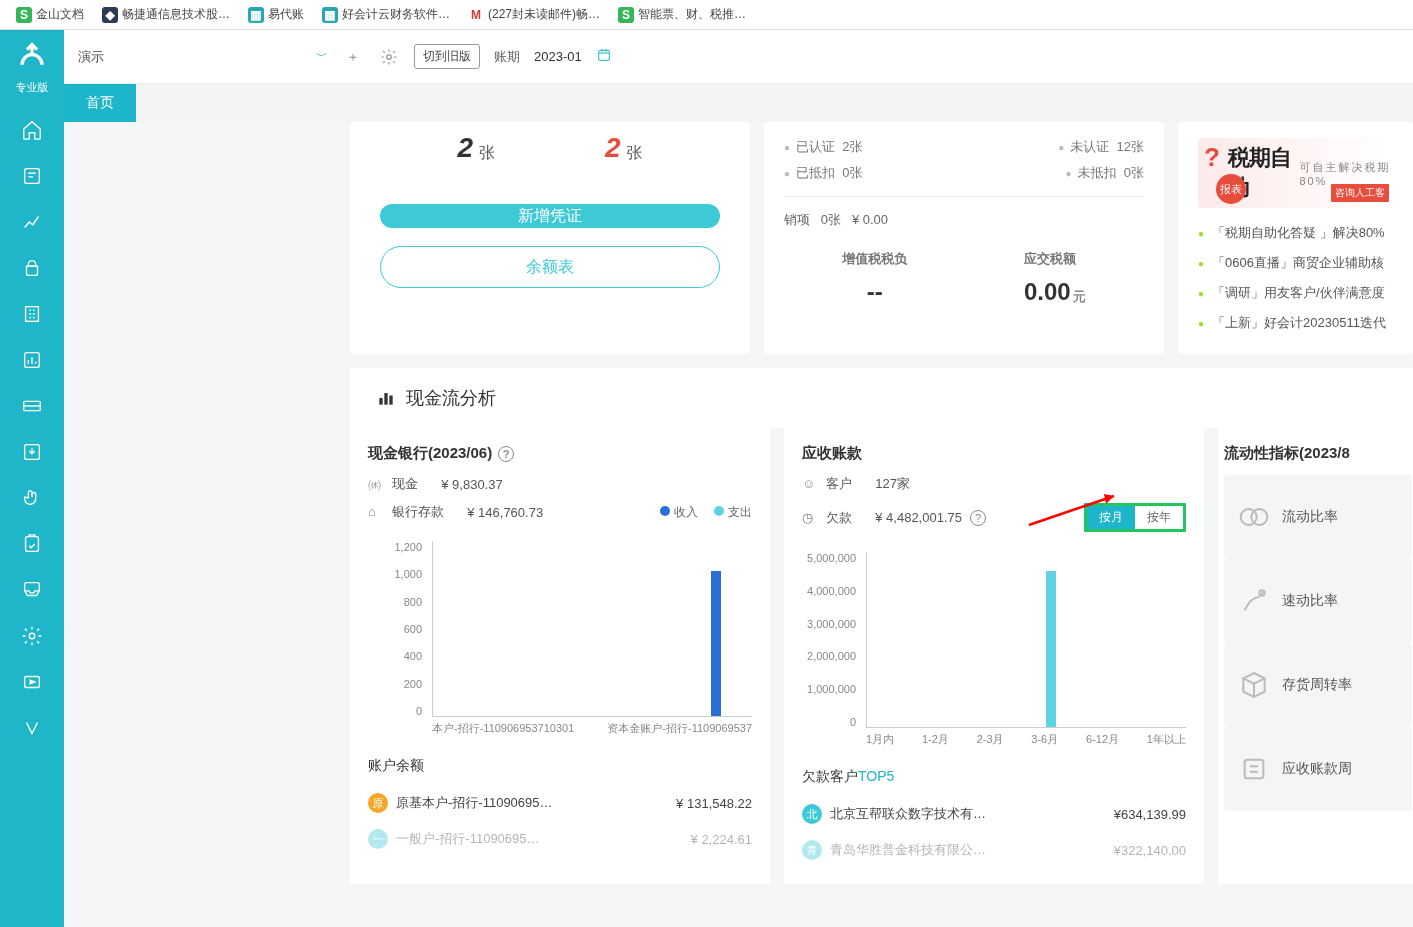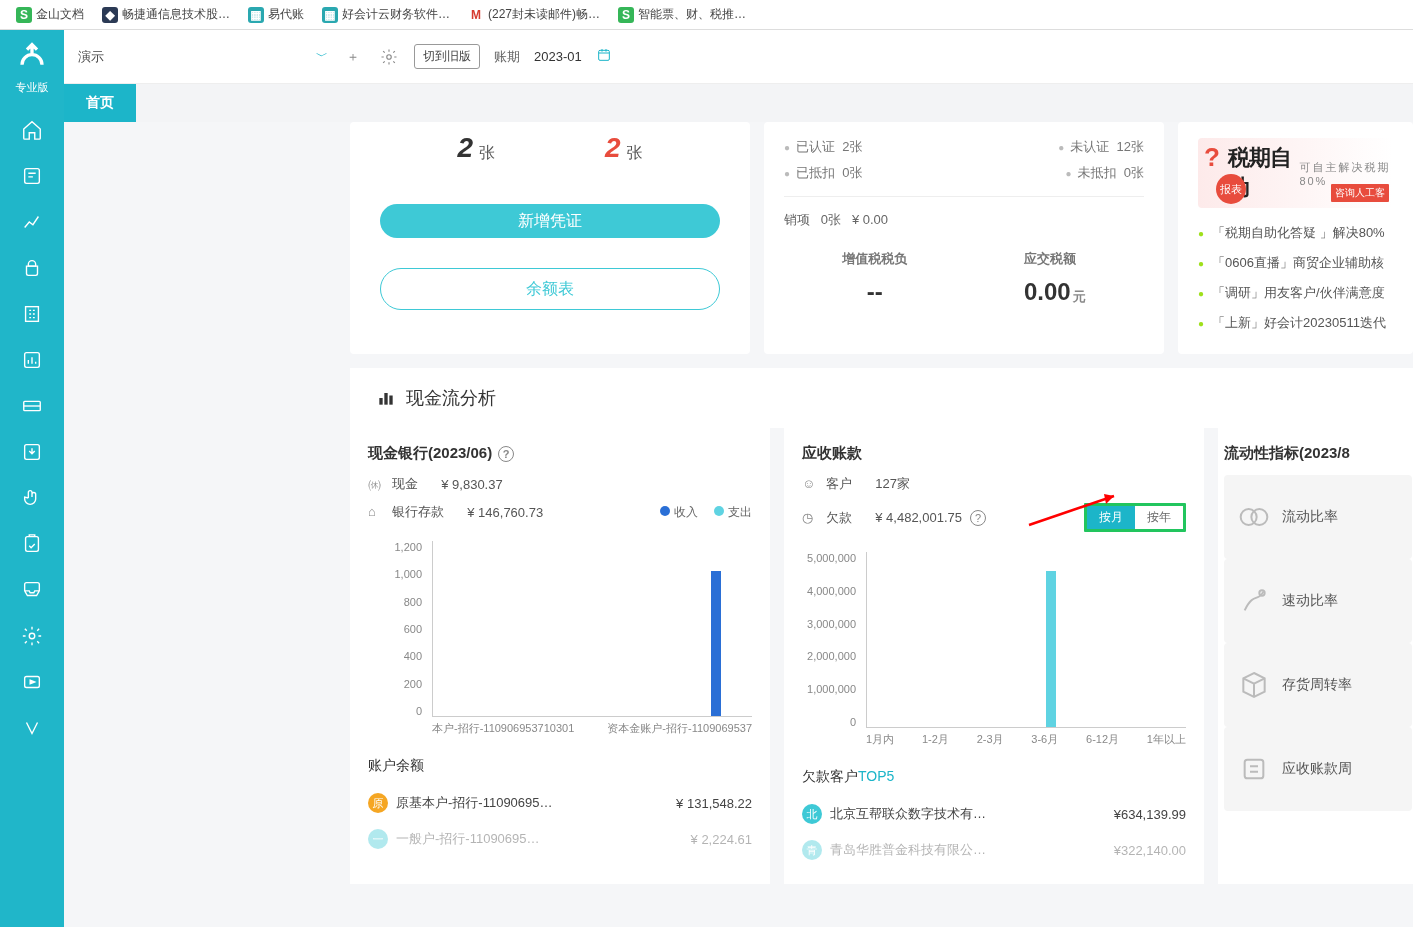--- a/index.html
+++ b/index.html
@@ -16,32 +16,32 @@
 .main { flex: 1; display: flex; flex-direction: column; background: #f5f6f8; overflow: hidden; }
 .topbar { height: 54px; background: #fff; display: flex; align-items: center; padding: 0 14px; gap: 14px; border-bottom: 1px solid #eee; }
 .company-select { display: flex; align-items: center; gap: 10px; min-width: 250px; color: #444; cursor: pointer; }
 .chev { color: #1cb5c9; font-size: 12px; margin-left: auto; }
 .top-icon { width: 22px; height: 22px; color: #888; cursor: pointer; display: flex; align-items: center; justify-content: center; }
 .old-btn { border: 1px solid #999; border-radius: 3px; padding: 3px 8px; font-size: 12px; color: #444; cursor: pointer; }
 .period-label { color: #666; font-size: 13px; }
 .period-val { color: #333; font-size: 13px; }
 .cal-icon { color: #1cb5c9; cursor: pointer; }
 .tabs { height: 38px; background: #f3f4f6; display: flex; align-items: stretch; }
-.tab { padding: 0 22px; display: flex; align-items: center; background: #1cb5c9; color: #fff; font-size: 14px; cursor: pointer; font-weight: bold; }
+.tab { padding: 0 22px; display: flex; align-items: center; background: #1cb5c9; color: #fff; font-size: 14px; cursor: pointer; }
 .content { flex: 1; overflow: auto; padding: 0 0 20px 0; }
 .card { background: #fff; border-radius: 4px; padding: 16px 20px; }
 .top-cards { display: flex; gap: 14px; padding: 0 0 14px 286px; }
 .c1 { width: 400px; display: flex; flex-direction: column; align-items: center; padding-top: 4px; padding-bottom: 24px; }
 .c2 { width: 400px; }
 .c3 { flex: 1; min-width: 220px; overflow: hidden; }
 .zhang-row { display: flex; gap: 110px; margin-bottom: 40px; margin-top: 6px; }
 .zhang-item { display: flex; align-items: flex-end; gap: 6px; font-size: 16px; color: #555; }
 .zhang-num { font-size: 28px; font-weight: 600; color: #333; font-style: italic; }
 .zhang-num.red { color: #e84c3d; }
-.btn-primary { width: 340px; height: 34px; border-radius: 21px; background: #3ec9d6; color: #fff; border: none; font-size: 16px; cursor: pointer; margin-bottom: 30px; }
+.btn-primary { width: 340px; height: 24px; border-radius: 21px; background: #3ec9d6; color: #fff; border: none; font-size: 16px; cursor: pointer; margin-bottom: 18px; }
 .btn-outline { width: 340px; height: 42px; border-radius: 21px; background: #fff; color: #3ec9d6; border: 1px solid #3ec9d6; font-size: 16px; cursor: pointer; }
 .status-row { display: flex; justify-content: space-between; color: #777; font-size: 13px; margin-bottom: 8px; text-align: right; }
 .status-item::before { content: "●"; color: #bbb; margin-right: 6px; font-size: 10px; }
 .hr { border-top: 1px solid #eee; margin: 14px 0; }
 .xiang-row { color: #666; font-size: 13px; }
 .tax-row { display: flex; justify-content: space-around; margin-top: 21px; text-align: left; font-weight: bold; }
 .tax-label { color: #777; font-size: 13px; margin-bottom: 10px; }
 .tax-val { font-size: 24px; color: #333; display: flex; align-items: flex-end; justify-content: center; gap: 2px; }
 .tax-unit { font-size: 13px; color: #888; }
 .banner { height: 70px; background: linear-gradient(90deg,#fdeaea,#fff); border-radius: 4px; position: relative; overflow: hidden; margin-bottom: 10px; display: flex; align-items: center; padding-left: 30px; }

